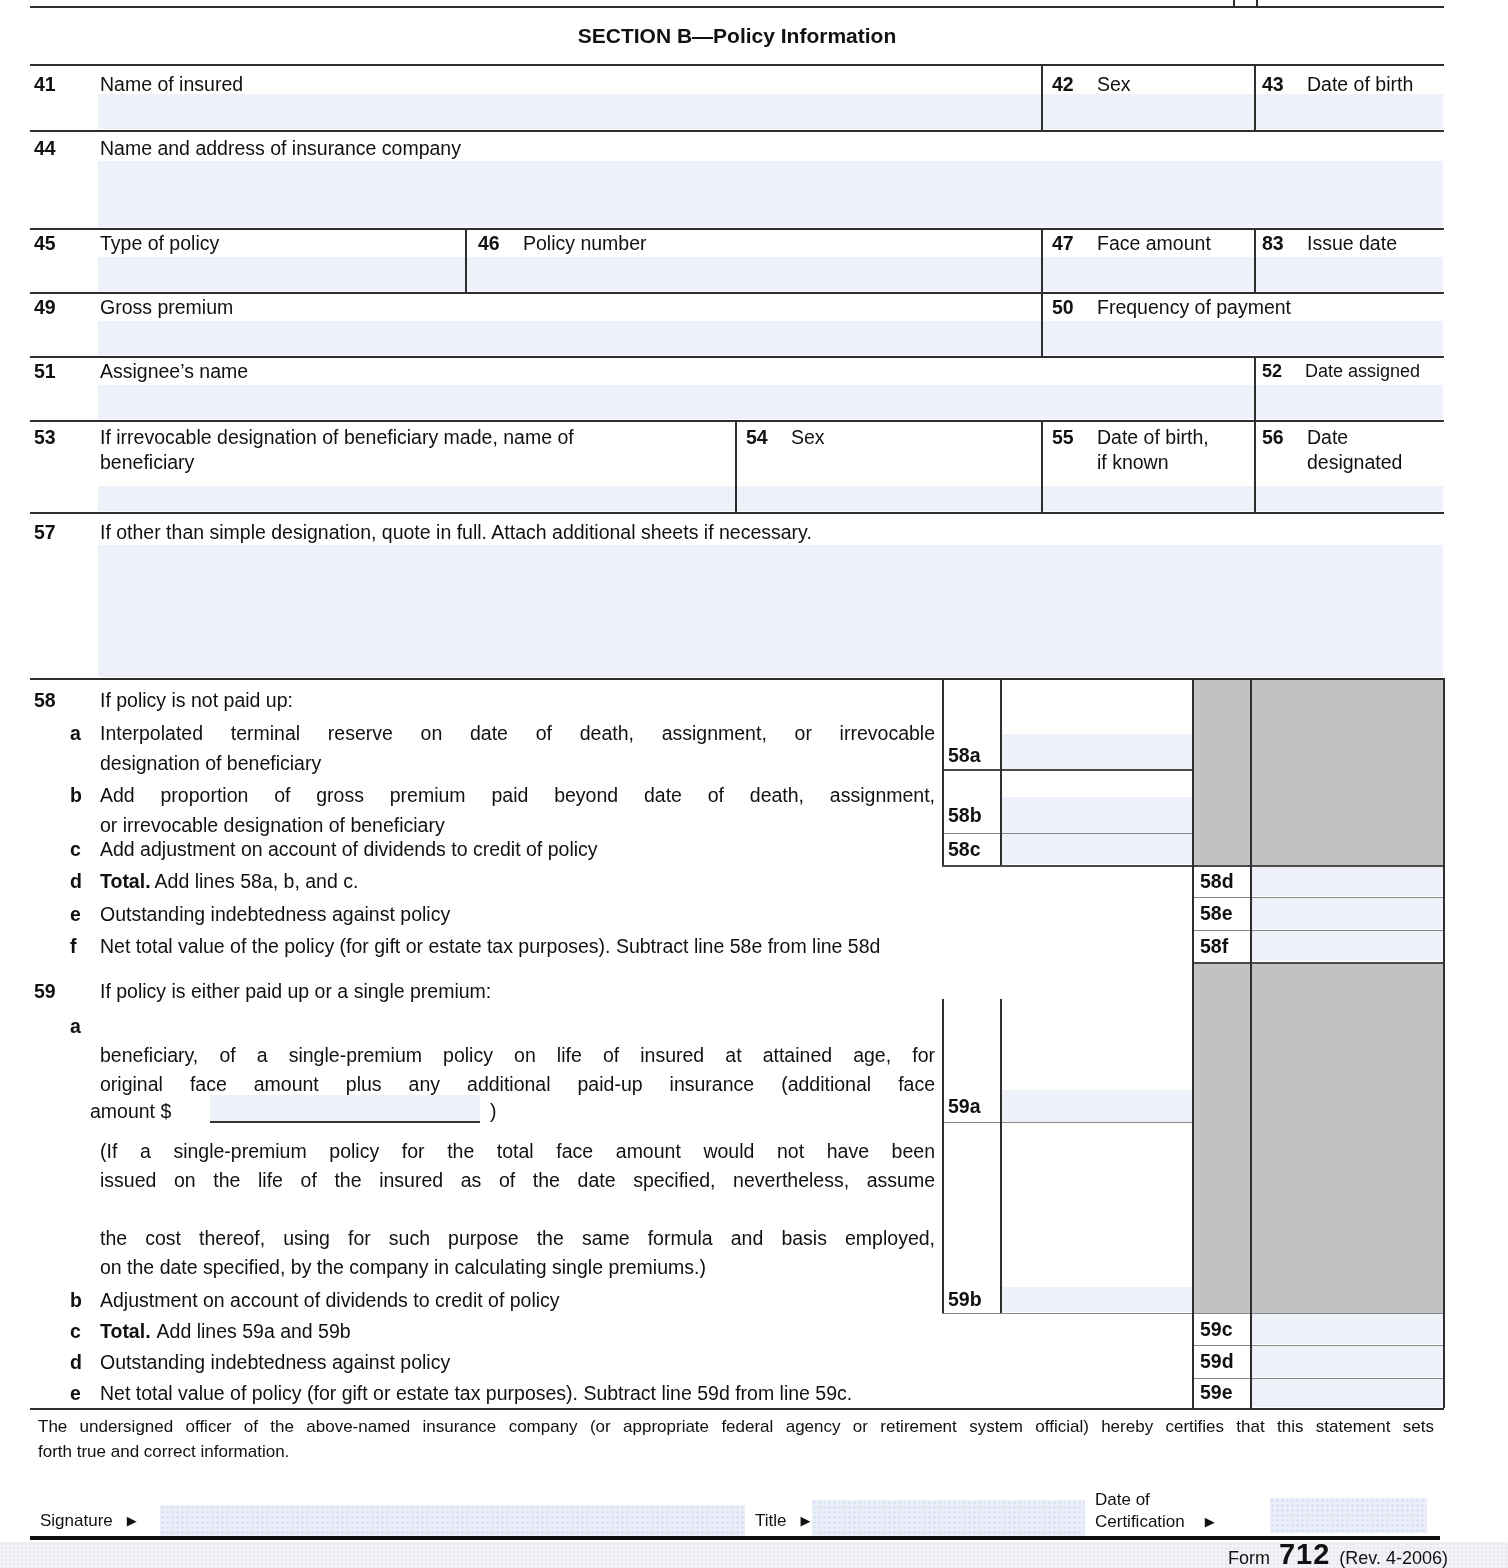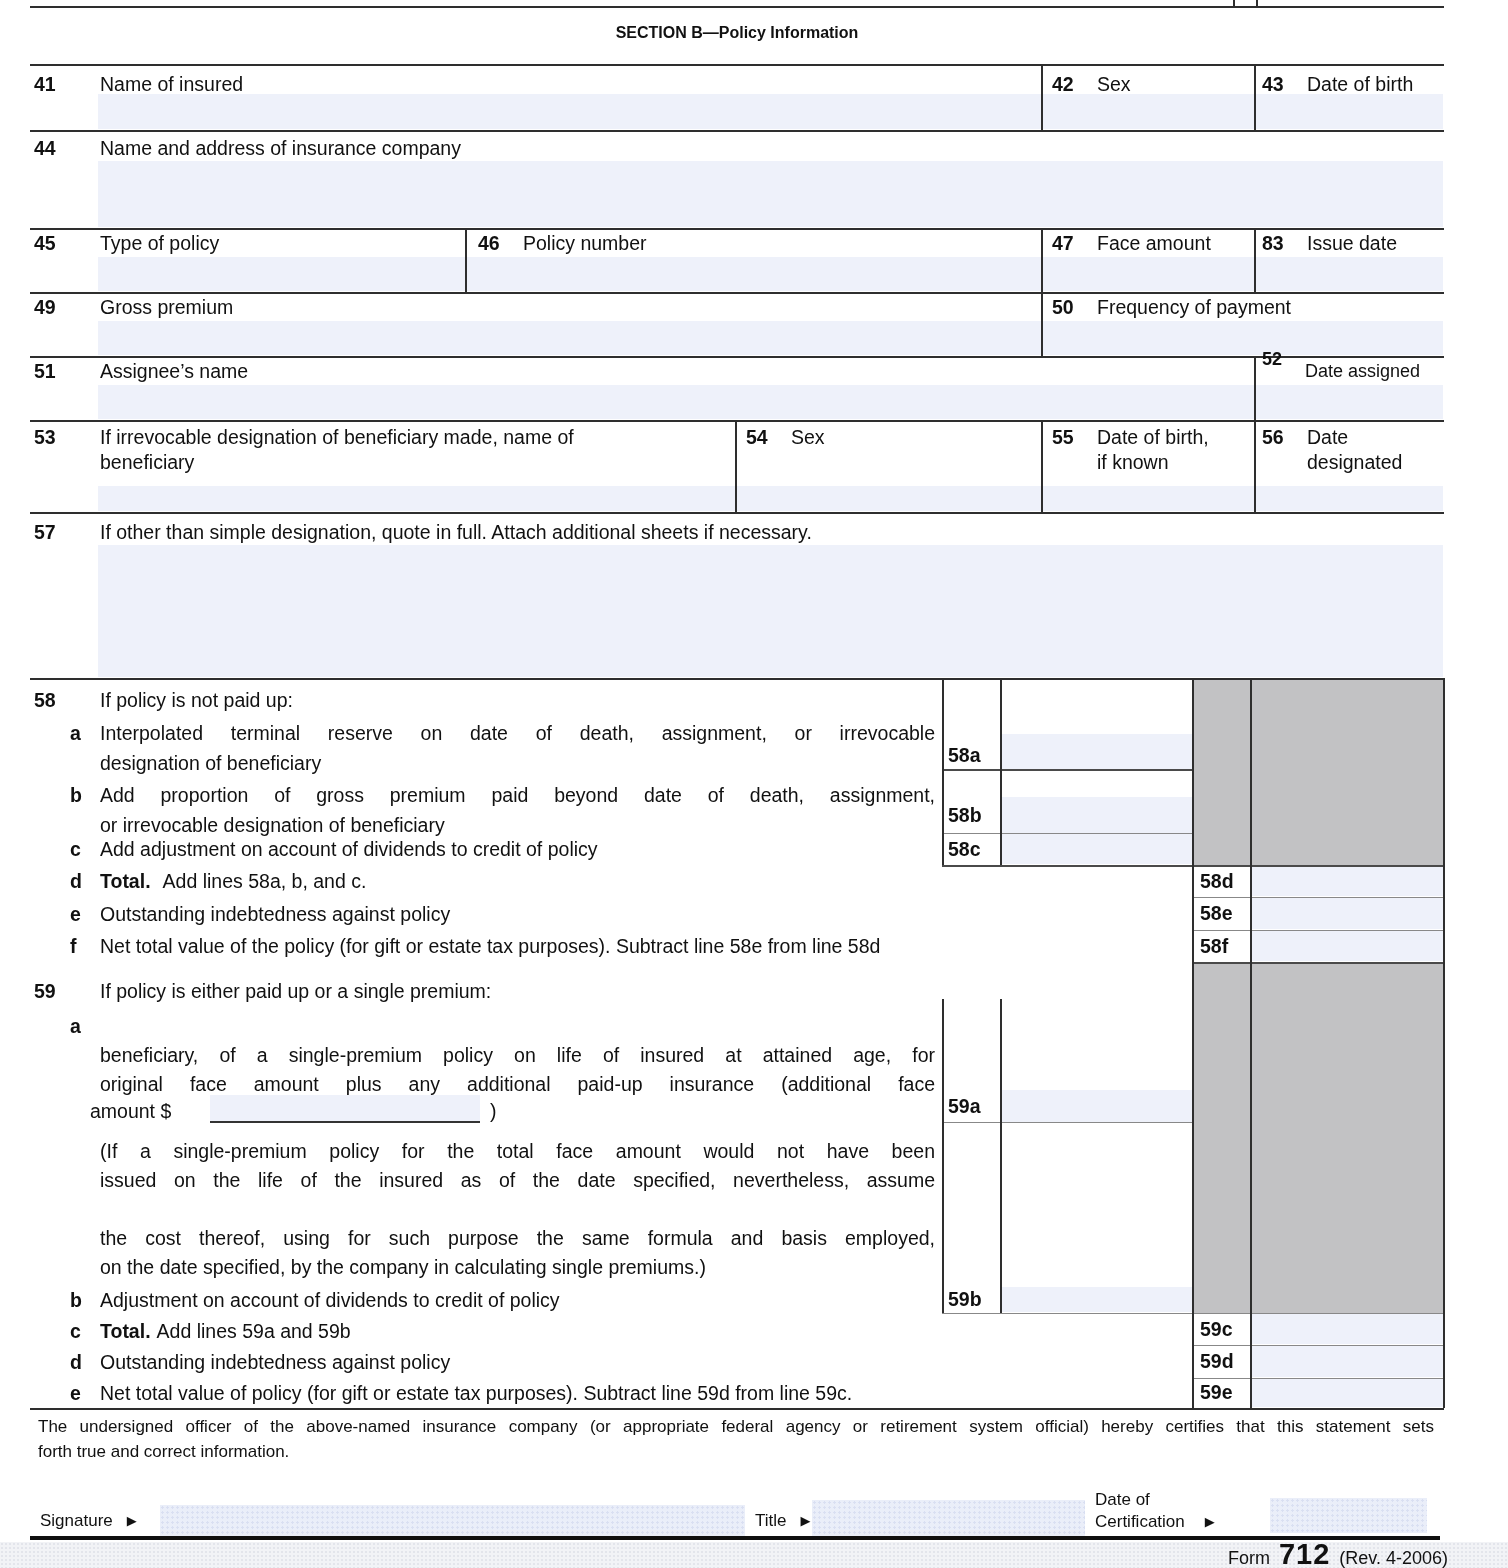--- a/index.html
+++ b/index.html
@@ -20,21 +20,21 @@
   .dline>span{font-size:19.5px;line-height:22px;white-space:nowrap}
   .dots{flex:1 1 auto;margin-left:10px;height:22px;
         background-image:radial-gradient(circle,#1b1b1b 1.8px,transparent 2.1px);
         background-size:23px 22px;background-position:4px 13px;background-repeat:repeat-x}
   .boxlab{position:absolute;font-weight:700;font-size:19.5px;line-height:22px}
   .pattern{position:absolute;background-color:#eaeef9;
         background-image:radial-gradient(#d9dff2 1px,transparent 1.15px);background-size:5px 5px}
   .arr{font-size:13px;margin-left:14px}
   .lab17{position:absolute;font-size:17px;line-height:22px;white-space:nowrap;display:flex;align-items:center}
   #title{position:absolute;left:30px;top:24px;width:1414px;text-align:center;
-         font-weight:700;font-size:16px}
+         font-weight:700;font-size:21px}
   #footstrip{position:absolute;left:0;top:1542px;width:1508px;height:26px;background:#f2f3f6;
          background-image:radial-gradient(#e3e5eb 0.9px,transparent 1px);background-size:4px 4px}
   #formfoot{position:absolute;top:1538px;right:60px;display:flex;align-items:baseline;gap:9px}
   #formfoot .w{font-size:18px}
   #formfoot .num{font-size:29px;font-weight:700;letter-spacing:1px}
   .amountblank{position:absolute;background:#eef1fa;border-bottom:2px solid #333}
 </style>
 </head>
 <body>
 
@@ -137,21 +137,21 @@
   <div class="n" style="left:1262px;top:232px">83</div>
   <div class="t" style="left:1307px;top:232px">Issue date</div>
 
   <div class="n" style="left:34px;top:296px">49</div>
   <div class="t" style="left:100px;top:296px">Gross premium</div>
   <div class="n" style="left:1052px;top:296px">50</div>
   <div class="t" style="left:1097px;top:296px">Frequency of payment</div>
 
   <div class="n" style="left:34px;top:360px">51</div>
   <div class="t" style="left:100px;top:360px">Assignee’s name</div>
-  <div class="n" style="left:1262px;top:348px;font-size:18px">52</div>
+  <div class="n" style="left:1262px;top:360px;font-size:18px">52</div>
   <div class="t" style="left:1305px;top:360px;font-size:18px">Date assigned</div>
 
   <div class="n" style="left:34px;top:426px">53</div>
   <div class="t" style="left:100px;top:426px">If irrevocable designation of beneficiary made, name of</div>
   <div class="t" style="left:100px;top:451px">beneficiary</div>
   <div class="n" style="left:746px;top:426px">54</div>
   <div class="t" style="left:791px;top:426px">Sex</div>
   <div class="n" style="left:1052px;top:426px">55</div>
   <div class="t" style="left:1097px;top:426px">Date of birth,</div>
   <div class="t" style="left:1097px;top:451px">if known</div>
@@ -181,21 +181,21 @@
 
   <div class="n" style="left:70px;top:838px">c</div>
   <div class="dline" style="left:100px;top:838px;width:835px">
     <span>Add adjustment on account of dividends to credit of policy</span>
     <span class="dots"></span>
   </div>
 
   <div class="n" style="left:70px;top:870px">d</div>
   <div class="dline" style="left:100px;top:870px;width:1086px">
     <span style="font-weight:700">Total.</span>
-    <span style="margin-left:12px">Add lines 58a, b, and c.</span>
+    <span style="margin-left:4px">Add lines 58a, b, and c.</span>
     <span class="dots"></span>
   </div>
 
   <div class="n" style="left:70px;top:903px">e</div>
   <div class="dline" style="left:100px;top:903px;width:1086px">
     <span>Outstanding indebtedness against policy</span>
     <span class="dots"></span>
   </div>
 
   <div class="n" style="left:70px;top:935px">f</div>

